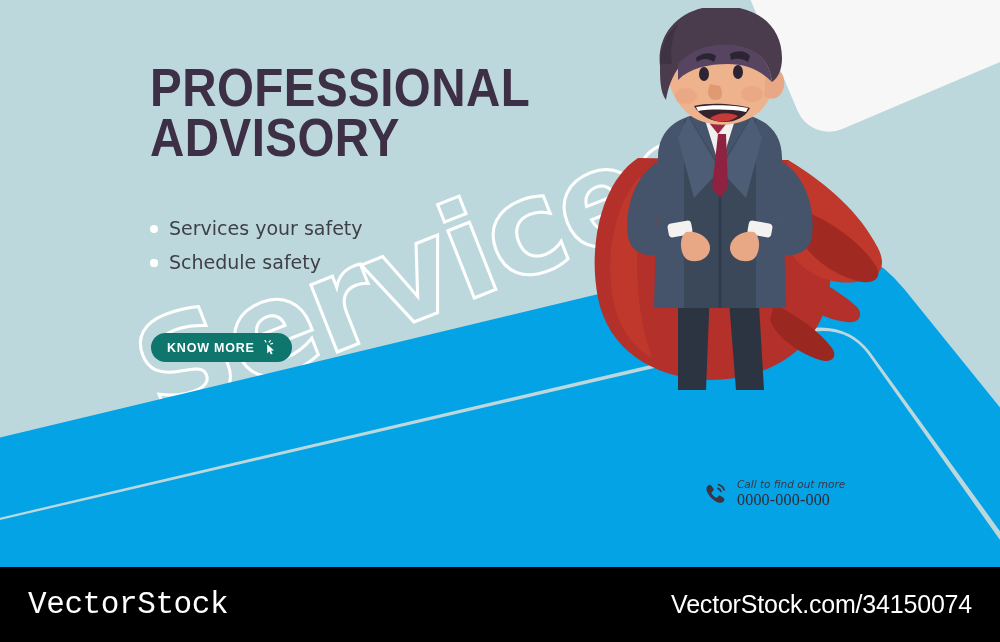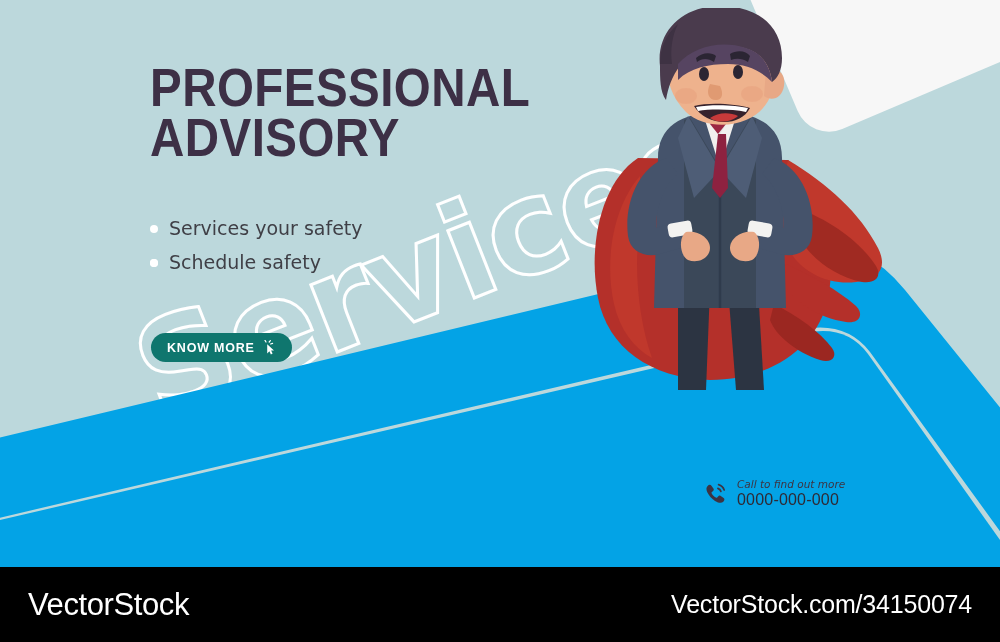--- a/index.html
+++ b/index.html
@@ -46,29 +46,29 @@
               font-size:12.5px;letter-spacing:0.8px;color:#fff;text-transform:uppercase;white-space:nowrap;}
   .cta .cursor-ico{width:16px;height:16px;display:block;}
 
   
   .blue-band{position:absolute;left:0;top:0;width:1000px;height:567px;pointer-events:none;}
 
   
   .phone-block{position:absolute;left:703px;top:478px;display:flex;align-items:center;gap:8px;}
   .phone-block .ico{width:26px;height:26px;display:block;}
   .phone-block .txt .t1{font-family:"DejaVu Sans",sans-serif;font-size:10.5px;color:#3d3442;line-height:1.25;font-style:italic;}
-  .phone-block .txt .t2{font-family:Liberation Sans, sans-serif;font-size:16px;color:#2f2a35;line-height:1.15;letter-spacing:0.2px;}
+  .phone-block .txt .t2{font-family:Liberation Serif, serif;font-size:16px;color:#2f2a35;line-height:1.15;letter-spacing:0.2px;}
 
   
   .character{position:absolute;left:560px;top:8px;width:330px;height:400px;}
 
   
   #footer{position:absolute;left:0;top:567px;width:1000px;height:75px;background:#000;
           display:flex;align-items:center;justify-content:space-between;padding:0 28px;box-sizing:border-box;}
-  #footer .brand{font-family:Liberation Sans, sans-serif;font-size:31px;color:#fff;letter-spacing:-0.4px;text-align:right;}
+  #footer .brand{font-family:Liberation Mono, monospace;font-size:31px;color:#fff;letter-spacing:-0.4px;text-align:right;}
   #footer .url{font-family:"Liberation Sans",sans-serif;font-size:25px;color:#fff;letter-spacing:-0.2px;}
 </style>
 </head>
 <body>
 
 <div id="stage">
 
   <div id="art">
 
     <div class="corner-shape"></div>

